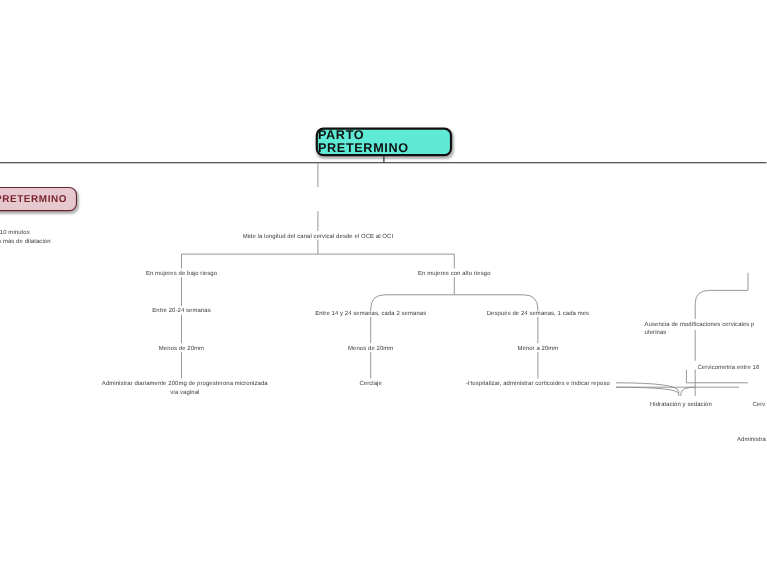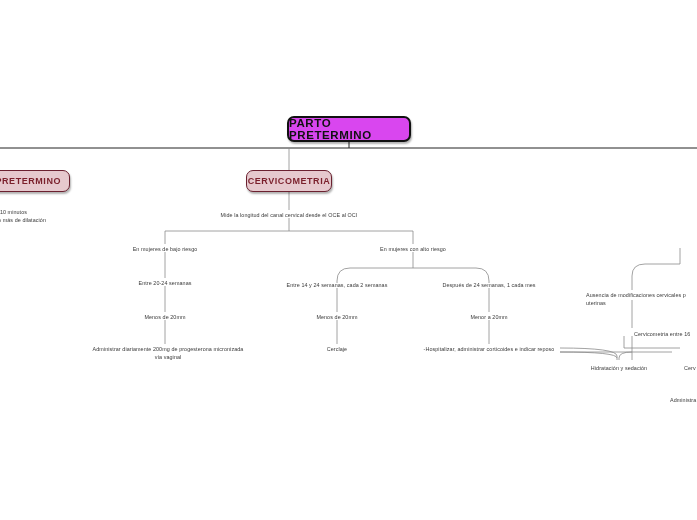--- a/index.html
+++ b/index.html
@@ -13,21 +13,21 @@
   }
   #canvas{position:absolute;left:0;top:0;width:697px;height:520px;overflow:hidden;}
   svg.wires{position:absolute;left:0;top:0;width:697px;height:520px;pointer-events:none;}
 
   .node{position:absolute;box-sizing:border-box;}
 
   
   .root-node{
     border:2px solid #111111;
     border-radius:7px;
-    background:#d946ef;
+    background:#5eead4;
     display:flex;align-items:center;justify-content:center;
     font-weight:bold;
     font-size:11.5px;
     letter-spacing:.6px;
     color:#111111;
     box-shadow:1px 2px 2px rgba(0,0,0,.30);
   }
   
   .pink-node{
     border:1.6px solid #6b2130;
@@ -93,23 +93,20 @@
   <div class="node root-node" style="left:287px;top:116px;width:124px;height:26px;">
     <span>PARTO PRETERMINO</span>
   </div>
 
   <div class="node pink-node" style="left:-50px;top:170px;width:120px;height:22px;justify-content:flex-end;padding-right:8px;">
     <span>O PRETERMINO</span>
   </div>
   <div class="leaf l" style="left:-2px;top:208px;width:120px;">-10 minutos
 o más de dilatación</div>
 
-  <div class="node pink-node" style="left:246px;top:170px;width:86px;height:22px;">
-    <span>CERVICOMETRIA</span>
-  </div>
 
   <div class="leaf c" style="left:289px;top:211px;width:260px;">Mide la longitud del canal cervical desde el OCE al OCI</div>
 
   <div class="leaf c" style="left:165px;top:245px;width:160px;">En mujeres de bajo riesgo</div>
   <div class="leaf c" style="left:165px;top:279px;width:160px;">Entre 20-24 semanas</div>
   <div class="leaf c" style="left:165px;top:313px;width:140px;">Menos de 20mm</div>
   <div class="leaf c" style="left:168px;top:345px;width:230px;">Administrar diariamente 200mg de progesterona micronizada
 vía vaginal</div>
 
   <div class="leaf c" style="left:413px;top:245px;width:170px;">En mujeres con alto riesgo</div>

